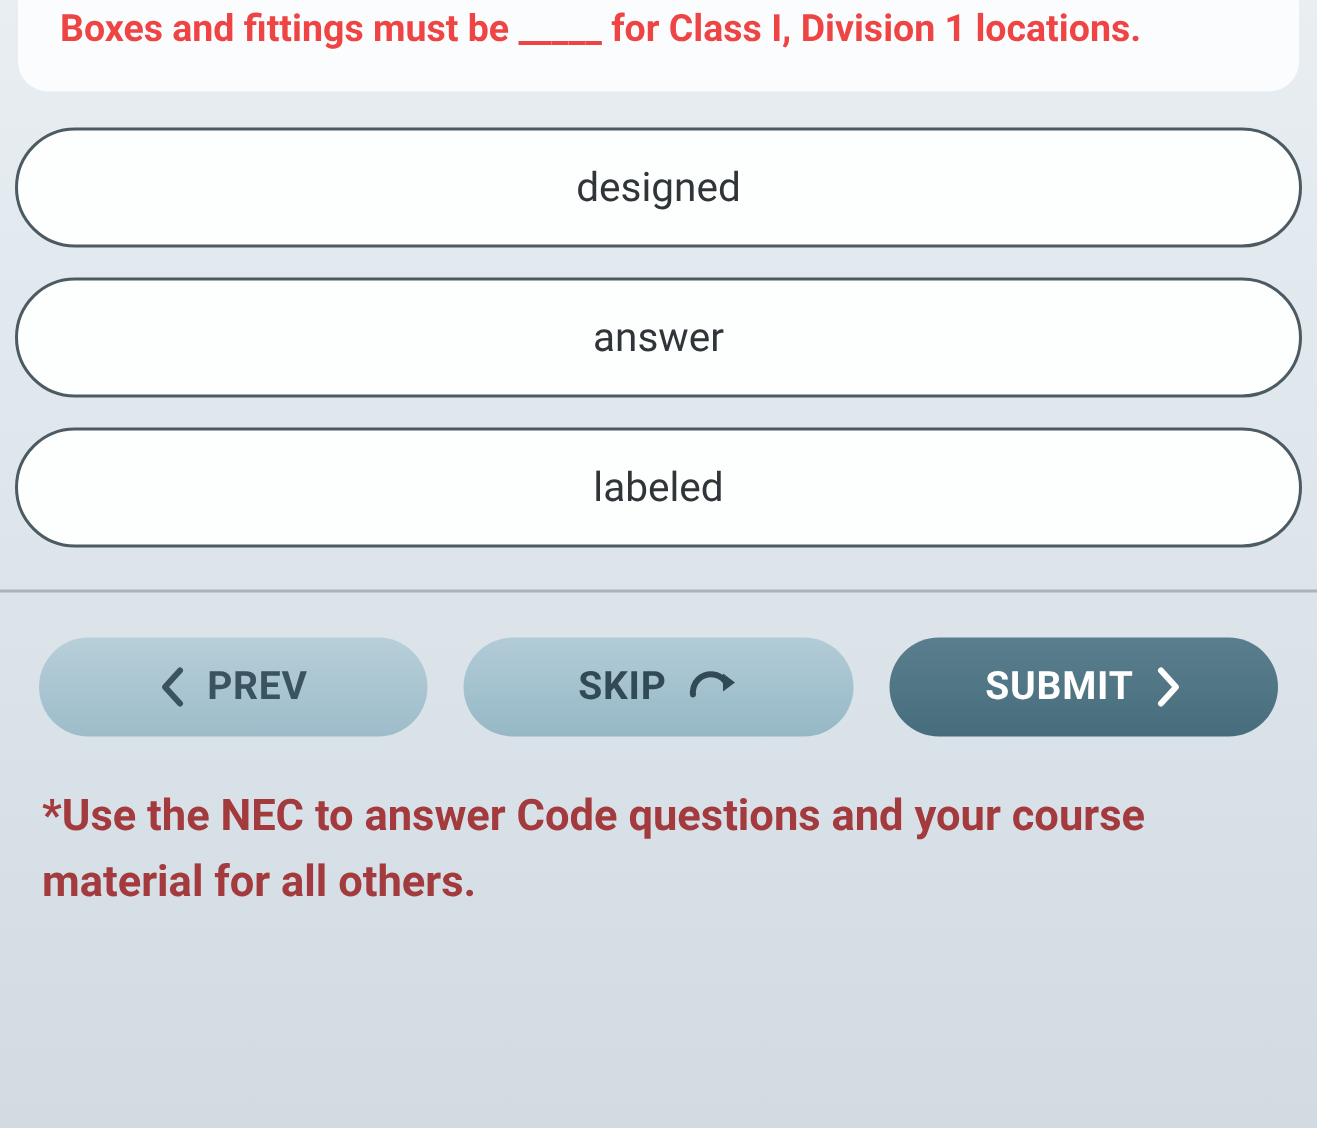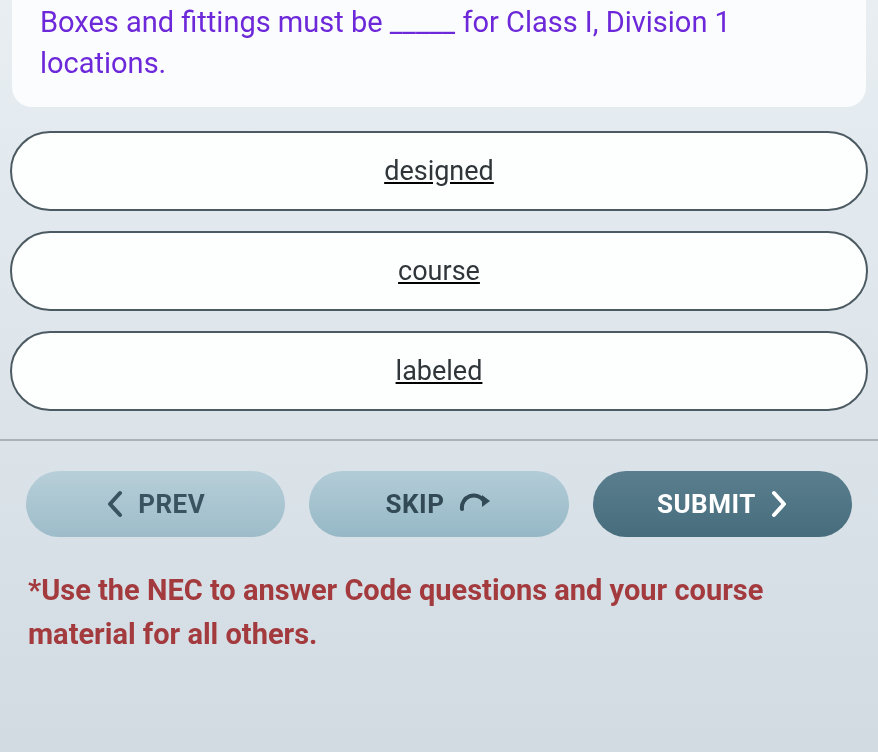--- a/index.html
+++ b/index.html
@@ -15,29 +15,28 @@
       overflow: hidden;
       position: relative;
     }
     .question-card {
       background: #fafcfd;
       border-radius: 0 0 20px 20px;
       padding: 0 28px 24px 28px;
       margin: 0 12px;
     }
     .question-text {
-      font-size: 29px;
-      font-weight: 400;
-      color: #6d28d9;
+      font-size: 25px;
+      font-weight: 700;
+      color: #ef4444;
       line-height: 1.4;
       padding-top: 2px;
     }
     .options-wrap {
       padding: 24px 10px 0 10px;
-      text-decoration: underline;
     }
     .option-btn {
       display: block;
       width: 100%;
       background: #fdfefe;
       border: 2px solid #4c5a62;
       border-radius: 40px;
       padding: 22px 10px;
       margin-bottom: 20px;
       font-size: 27px;
@@ -104,21 +103,21 @@
 
 <div class="question-card">
   <div class="question-text">Boxes and fittings must be _____ for Class I, Division 1 locations.</div>
 </div>
 
 <div class="options-wrap">
   <button class="option-btn">
     <span>designed</span>
   </button>
   <button class="option-btn">
-    <span>course</span>
+    <span>answer</span>
   </button>
   <button class="option-btn">
     <span>labeled</span>
   </button>
 </div>
 
 <hr class="divider">
 
 <div class="nav-row">
   <button class="nav-btn nav-prev">

